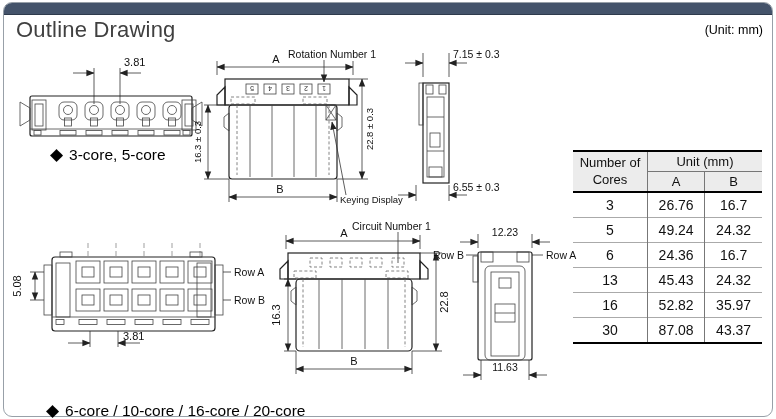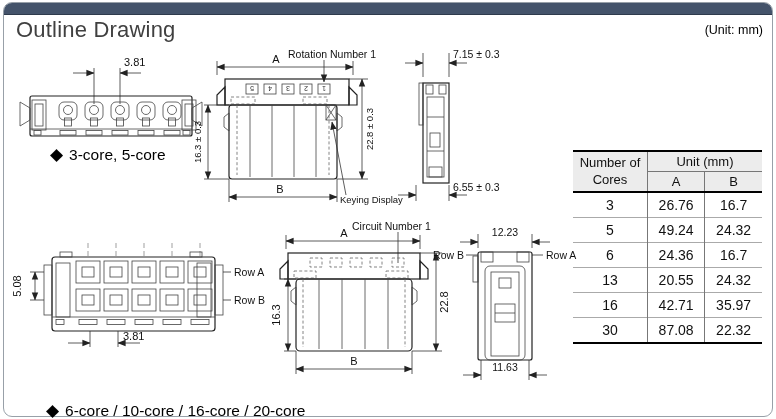--- a/index.html
+++ b/index.html
@@ -384,28 +384,28 @@
         <td class="sep-r">49.24</td>
         <td>24.32</td>
       </tr>
       <tr>
         <td class="sep-r">6</td>
         <td class="sep-r">24.36</td>
         <td>16.7</td>
       </tr>
       <tr>
         <td class="sep-r">13</td>
-        <td class="sep-r">20.55</td>
+        <td class="sep-r">45.43</td>
         <td>24.32</td>
       </tr>
       <tr>
         <td class="sep-r">16</td>
-        <td class="sep-r">42.71</td>
+        <td class="sep-r">52.82</td>
         <td>35.97</td>
       </tr>
       <tr>
         <td class="sep-r">30</td>
         <td class="sep-r">87.08</td>
-        <td>22.32</td>
+        <td>43.37</td>
       </tr>
     </tbody>
   </table>
 </div>
 
 </body></html>

